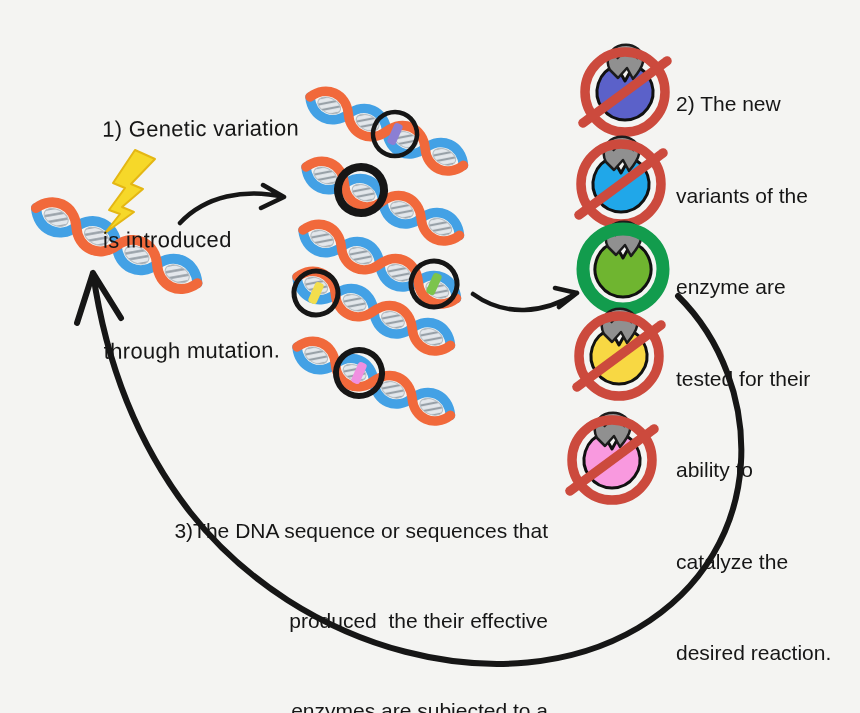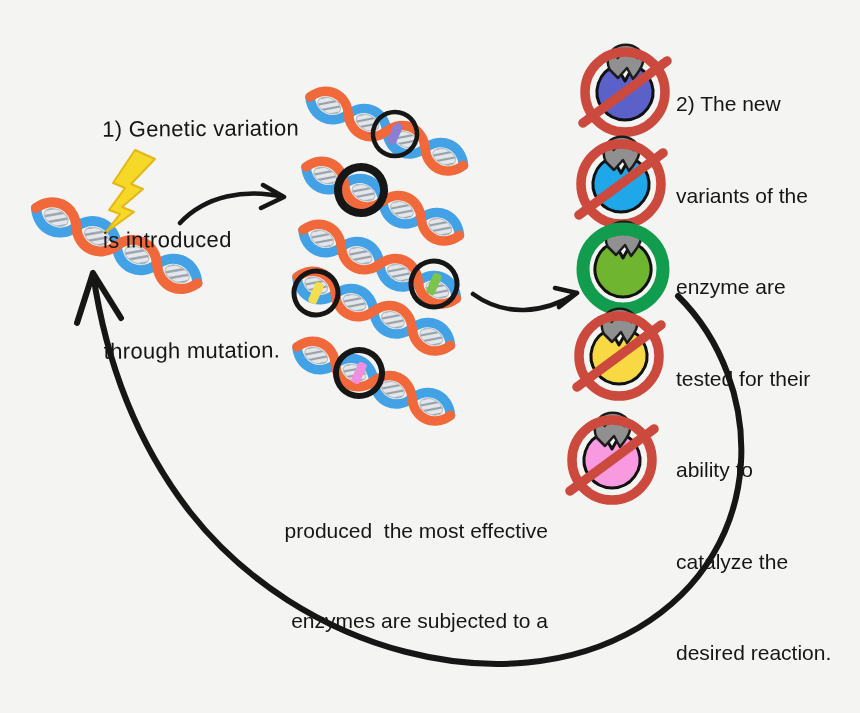--- a/index.html
+++ b/index.html
@@ -136,17 +136,18 @@
     <div>2) The new</div>
     <div>variants of the</div>
     <div>enzyme are</div>
     <div>tested for their</div>
     <div>ability to</div>
     <div>catalyze the</div>
     <div>desired reaction.</div>
   </div>
 
   <div class="caption cap3">
-    <div>produced  the most effective</div>
+    <div>3)The DNA sequence or sequences that</div>
+    <div>produced  the their effective</div>
     <div>enzymes are subjected to a</div>
     
   </div>
 </div>
 
 </body></html>

